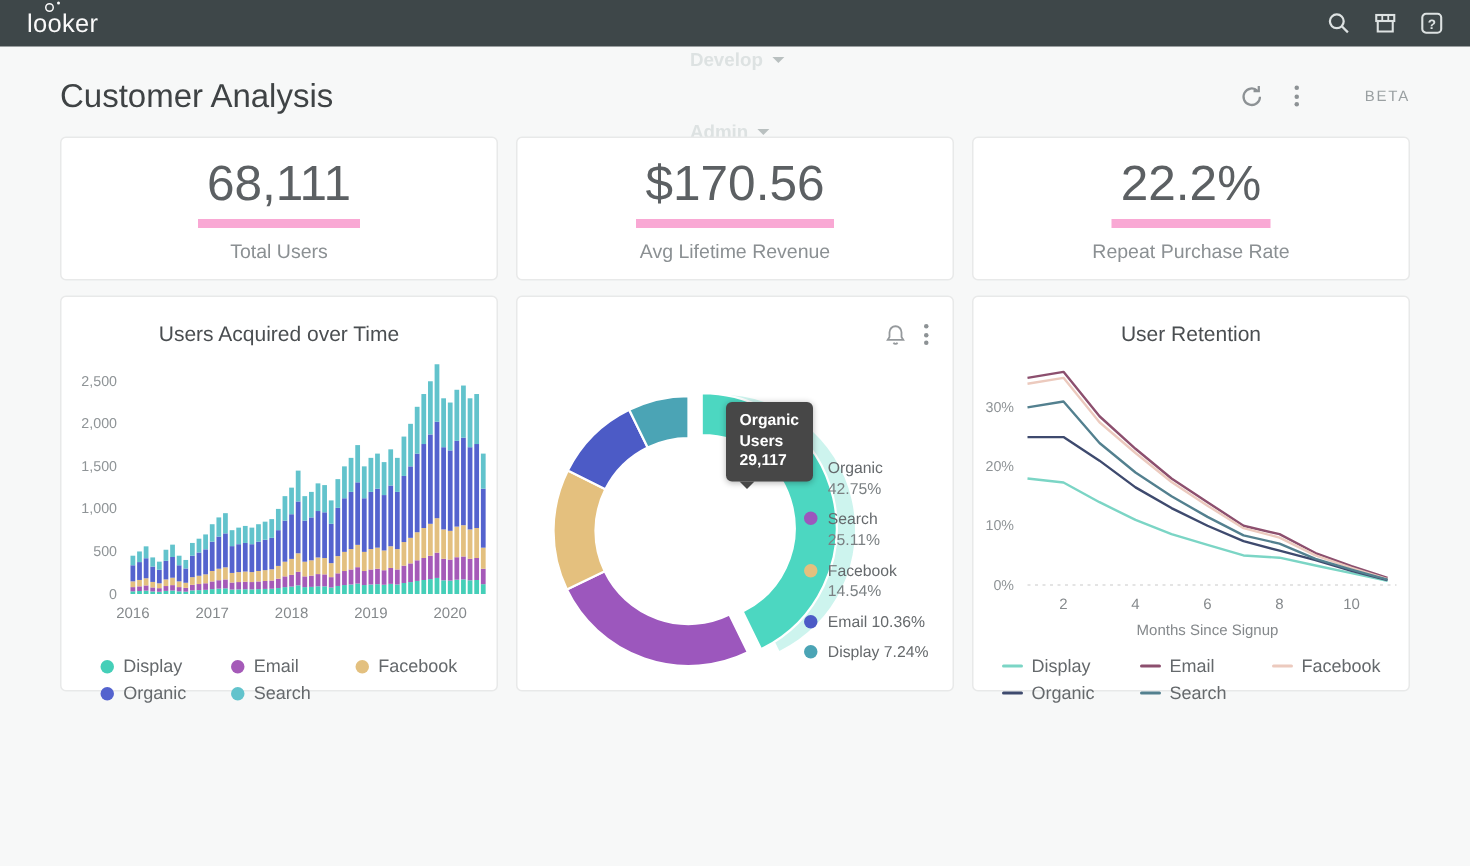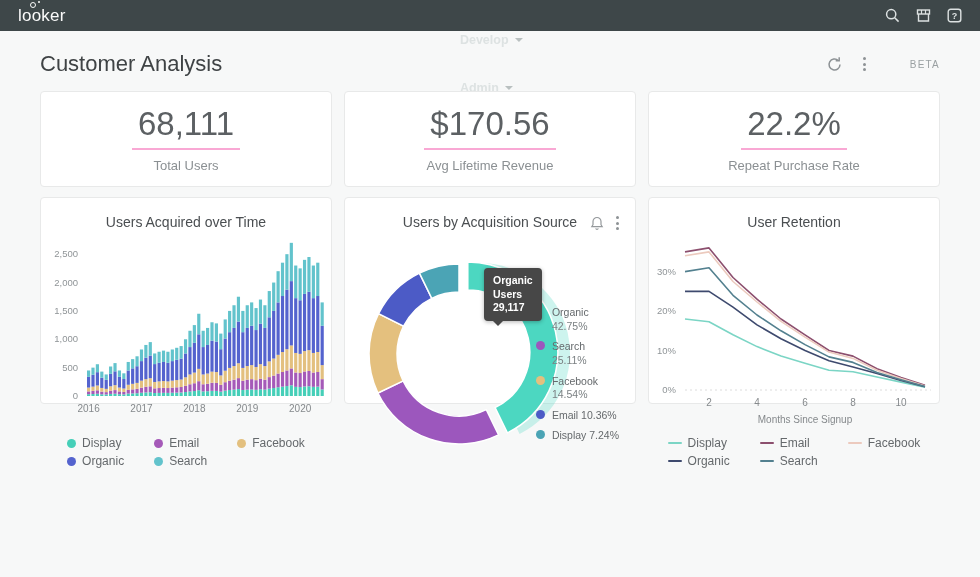--- a/index.html
+++ b/index.html
@@ -24,23 +24,23 @@
   .beta { font-size:10px; letter-spacing:1.2px; color:#9aa0a2;margin-left:24px; }
   .kebab { display:flex; flex-direction:column; gap:2.5px; padding:2px; cursor:pointer; }
   .kebab i { width:3px; height:3px; background:#8d9295; border-radius:50%; }
 
   
   .content { padding:0 40px; }
   .row { display:flex; gap:12px; }
   .row + .row { margin-top:10px; }
   .card { background:#fff; border:1px solid #e8e9e9; border-radius:4px; flex:1 1 0; position:relative; }
   .kpi-card { height:96px; display:flex; flex-direction:column; align-items:center; justify-content:center; }
-  .kpi-value { font-size:33px; font-weight:300; color:#5c6063; border-bottom:2px solid #f9a8d4; padding:0 6px 5px 6px; cursor:pointer; }
+  .kpi-value { font-size:33px; font-weight:300; color:#5c6063; border-bottom:6px solid #f9a8d4; padding:0 6px 5px 6px; cursor:pointer; }
   .kpi-label { margin-top:8px; font-size:13px; color:#8b9093; }
-  .chart-card { height:207px; }
+  .chart-card { height:264px; }
   .chart-title { text-align:center; font-size:14px; color:#4a4e51; padding-top:16px; }
 
   svg text { font-family:"Liberation Sans", sans-serif; }
   .tick { font-size:9.5px; fill:#8f9497; }
   .axis-label { font-size:10px; fill:#85898c; }
 
   
   .legend { display:grid; grid-template-columns:repeat(3,auto); column-gap:30px; row-gap:4px; justify-content:center; margin-top:2px; }
   .legend-item { display:flex; align-items:center; gap:6px; font-size:12px; color:#65696c; cursor:pointer; }
   .dot { width:9px; height:9px; border-radius:50%; flex:0 0 auto; }
@@ -440,21 +440,20 @@
           </div>
           <div class="legend-item">
             <span class="dot" style="background:#62c3cc"></span>
             <span>Search</span>
           </div>
         </div>
     </div>
 
     <div class="card chart-card">
       <div class="donut-head">
-        <div class="chart-title" style="padding-top:0">Users by Acquisition Source</div>
         <div class="donut-icons">
           <svg width="14" height="15" viewBox="0 0 14 15">
             <path d="M7 1.5a4 4 0 0 0-4 4v3.2L1.8 10.6h10.4L11 8.7V5.5a4 4 0 0 0-4-4z" fill="none" stroke="#95999c" stroke-width="1.2"></path>
             <path d="M5.7 12.4a1.4 1.4 0 0 0 2.6 0" fill="none" stroke="#95999c" stroke-width="1.2"></path>
           </svg>
           <div class="kebab">
               <i></i>
               <i></i>
               <i></i>
             </div>

